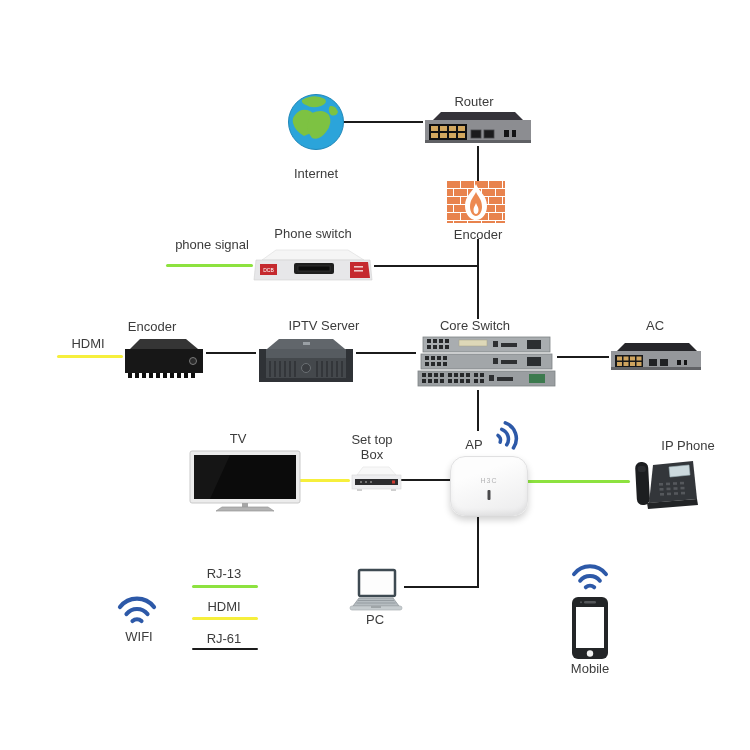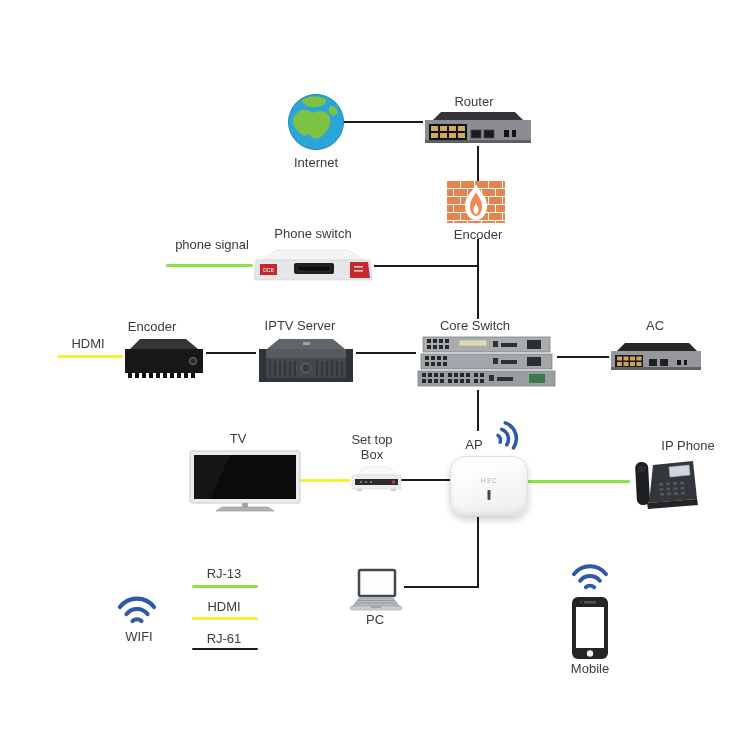--- a/index.html
+++ b/index.html
@@ -53,21 +53,21 @@
   <div class="vline" style="left: 477px; top: 517px; height: 71px; background: rgb(27, 27, 27);"></div>
   <div class="hline" style="left: 404px; top: 586px; width: 75px; background: rgb(27, 27, 27);"></div>
 
   <svg class="node" style="left:287px;top:92px" width="58" height="60" viewBox="0 0 58 60">
     <circle cx="29" cy="30" r="27.5" fill="#2ba4da" stroke="#2187b8" stroke-width="1"></circle>
     <path d="M15 8 Q27 1 38 7 Q41 11 34 14 Q25 17 19 13 Q14 11 15 8 Z" fill="#7dc242"></path>
     <path d="M8 23 Q14 15 23 19 Q30 22 28 31 Q26 42 17 44 Q8 39 6 31 Q5 26 8 23 Z" fill="#7dc242"></path>
     <path d="M25 21 Q36 16 42 23 Q46 31 39 40 Q32 49 25 46 Q19 39 21 31 Q22 25 25 21 Z" fill="#7dc242"></path>
     <path d="M43 14 Q49 13 51 20 Q49 25 44 23 Q40 18 43 14 Z" fill="#7dc242"></path>
   </svg>
-  <div class="lbl" style="left:316px;top:155px">Internet</div>
+  <div class="lbl" style="left:316px;top:166px">Internet</div>
 
   <div class="lbl" style="left:474px;top:94px">Router</div>
   <svg class="node" style="left:421px;top:109px" width="114" height="38" viewBox="0 0 114 38">
     <polygon points="12,11 102,11 94,3 20,3" fill="#35333a"></polygon>
     <rect x="4" y="11" width="106" height="23" fill="#8c8d91"></rect>
     <rect x="4" y="31" width="106" height="3" fill="#5f6064"></rect>
     <rect x="8" y="15" width="38" height="16" fill="#101012"></rect>
     <rect x="10" y="17" width="7" height="5" fill="#d2a75f"></rect>
       <rect x="19" y="17" width="7" height="5" fill="#d2a75f"></rect>
       <rect x="28" y="17" width="7" height="5" fill="#d2a75f"></rect>
@@ -125,21 +125,21 @@
         <rect x="34" y="37" width="4" height="5"></rect>
         <rect x="41" y="37" width="4" height="5"></rect>
         <rect x="48" y="37" width="4" height="5"></rect>
         <rect x="55" y="37" width="4" height="5"></rect>
         <rect x="62" y="37" width="4" height="5"></rect>
         <rect x="69" y="37" width="4" height="5"></rect>
     </g>
     <circle cx="71" cy="25" r="3.5" fill="#2b2b2b" stroke="#7a7a7a" stroke-width="1"></circle>
   </svg>
 
-  <div class="lbl" style="left:300px;top:318px">IPTV Server</div>
+  <div class="lbl" style="left:324px;top:318px">IPTV Server</div>
   <svg class="node" style="left:255px;top:334px" width="102" height="54" viewBox="0 0 102 54">
     <polygon points="12,15 90,15 78,5 24,5" fill="#61666b"></polygon>
     <rect x="48" y="8" width="7" height="3" fill="#9aa0a5"></rect>
     <rect x="4" y="15" width="94" height="31" fill="#44484c"></rect>
     <rect x="4" y="15" width="94" height="9" fill="#565b60"></rect>
     <rect x="4" y="15" width="7" height="31" fill="#2f3236"></rect>
     <rect x="91" y="15" width="7" height="31" fill="#2f3236"></rect>
     <g stroke="#33363a" stroke-width="2">
       <line x1="15" y1="27" x2="15" y2="43"></line>
         <line x1="20" y1="27" x2="20" y2="43"></line>

